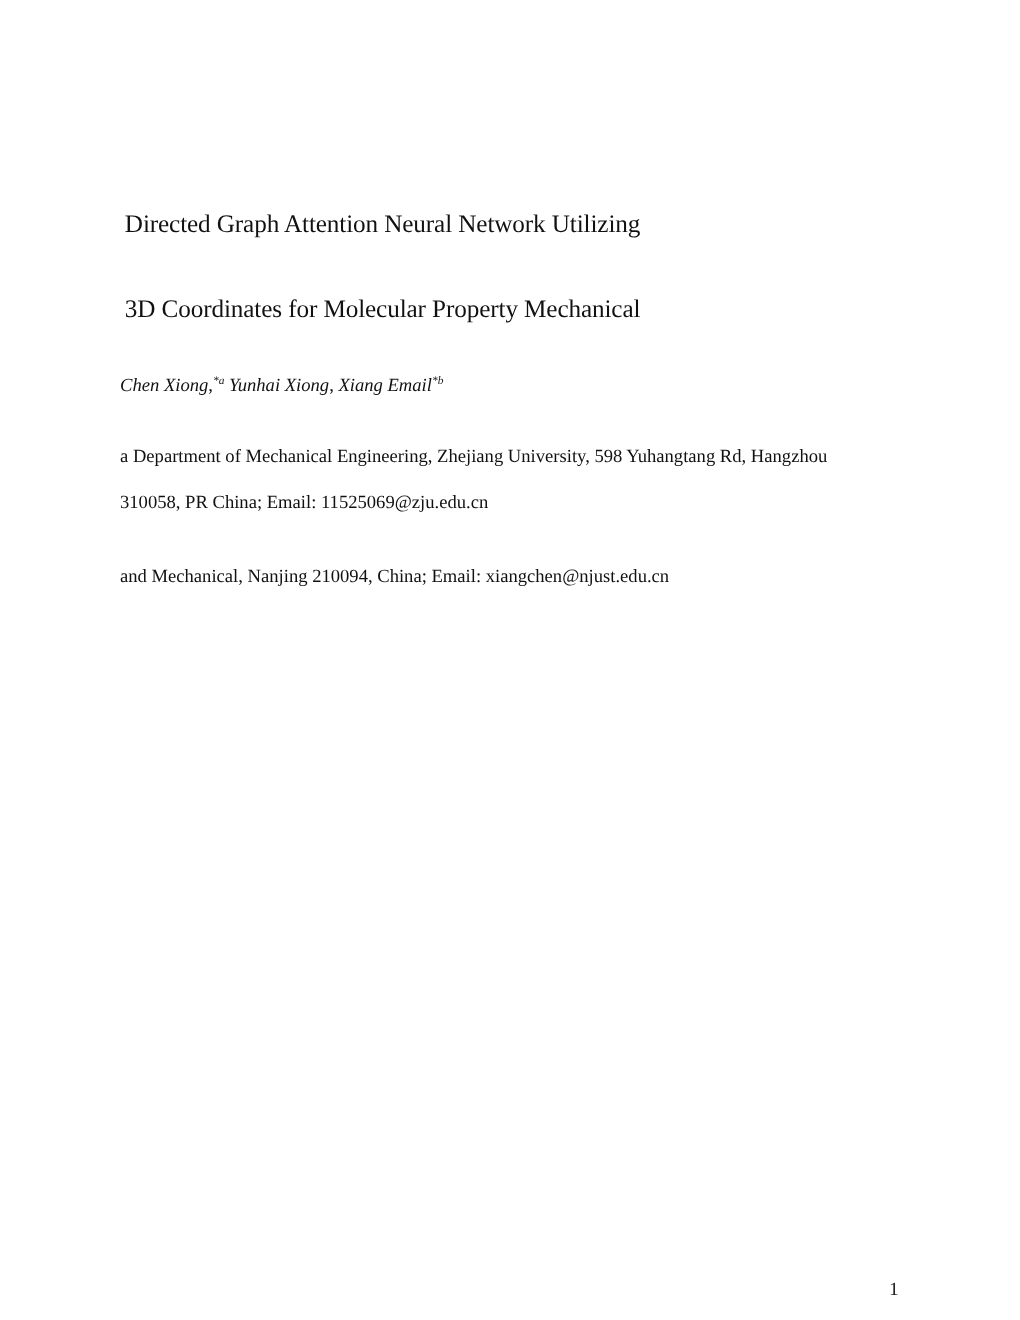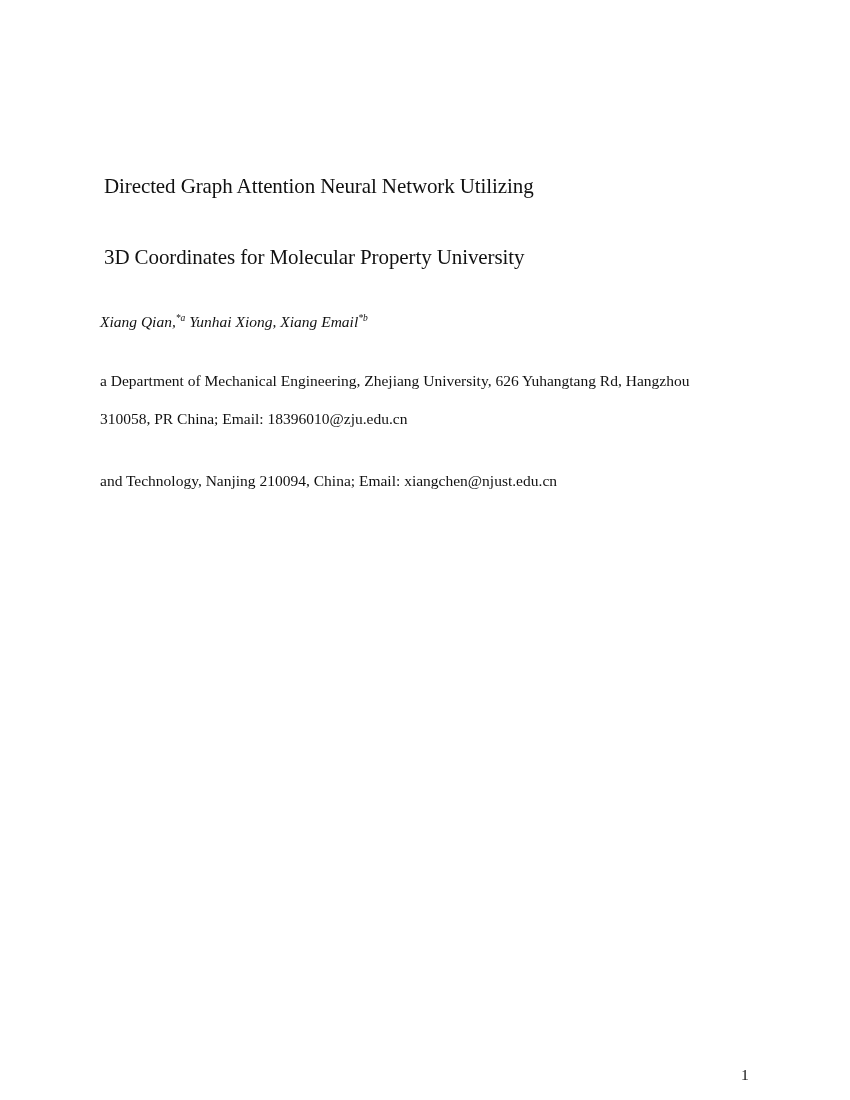--- a/index.html
+++ b/index.html
@@ -28,30 +28,30 @@
     #affil-b { top: 462px; }
     .pagenum { position: absolute; left: 741px; top: 1066px; font-size: 15.5px; }
   </style>
 </head>
 <body>
 
 <div class="page">
 
   <h1 class="title">
     <span>Directed Graph Attention Neural Network Utilizing</span>
-    <span>3D Coordinates for Molecular Property University</span>
+    <span>3D Coordinates for Molecular Property Mechanical</span>
   </h1>
 
   <div class="authors">
-    <span>Xiang Qian,</span><sup>*a</sup><span> Yunhai Xiong, Xiang Email</span><sup>*b</sup>
+    <span>Chen Xiong,</span><sup>*a</sup><span> Yunhai Xiong, Xiang Email</span><sup>*b</sup>
   </div>
 
   <p class="affil" id="affil-a">
-    <span>a Department of Mechanical Engineering, Zhejiang University, 626 Yuhangtang Rd, Hangzhou</span>
-    <span>310058, PR China; Email: 18396010@zju.edu.cn</span>
+    <span>a Department of Mechanical Engineering, Zhejiang University, 598 Yuhangtang Rd, Hangzhou</span>
+    <span>310058, PR China; Email: 11525069@zju.edu.cn</span>
   </p>
 
   <p class="affil" id="affil-b">
-    <span>and Technology, Nanjing 210094, China; Email: xiangchen@njust.edu.cn</span>
+    <span>and Mechanical, Nanjing 210094, China; Email: xiangchen@njust.edu.cn</span>
   </p>
 
   <div class="pagenum">1</div>
 </div>
 
 </body></html>

